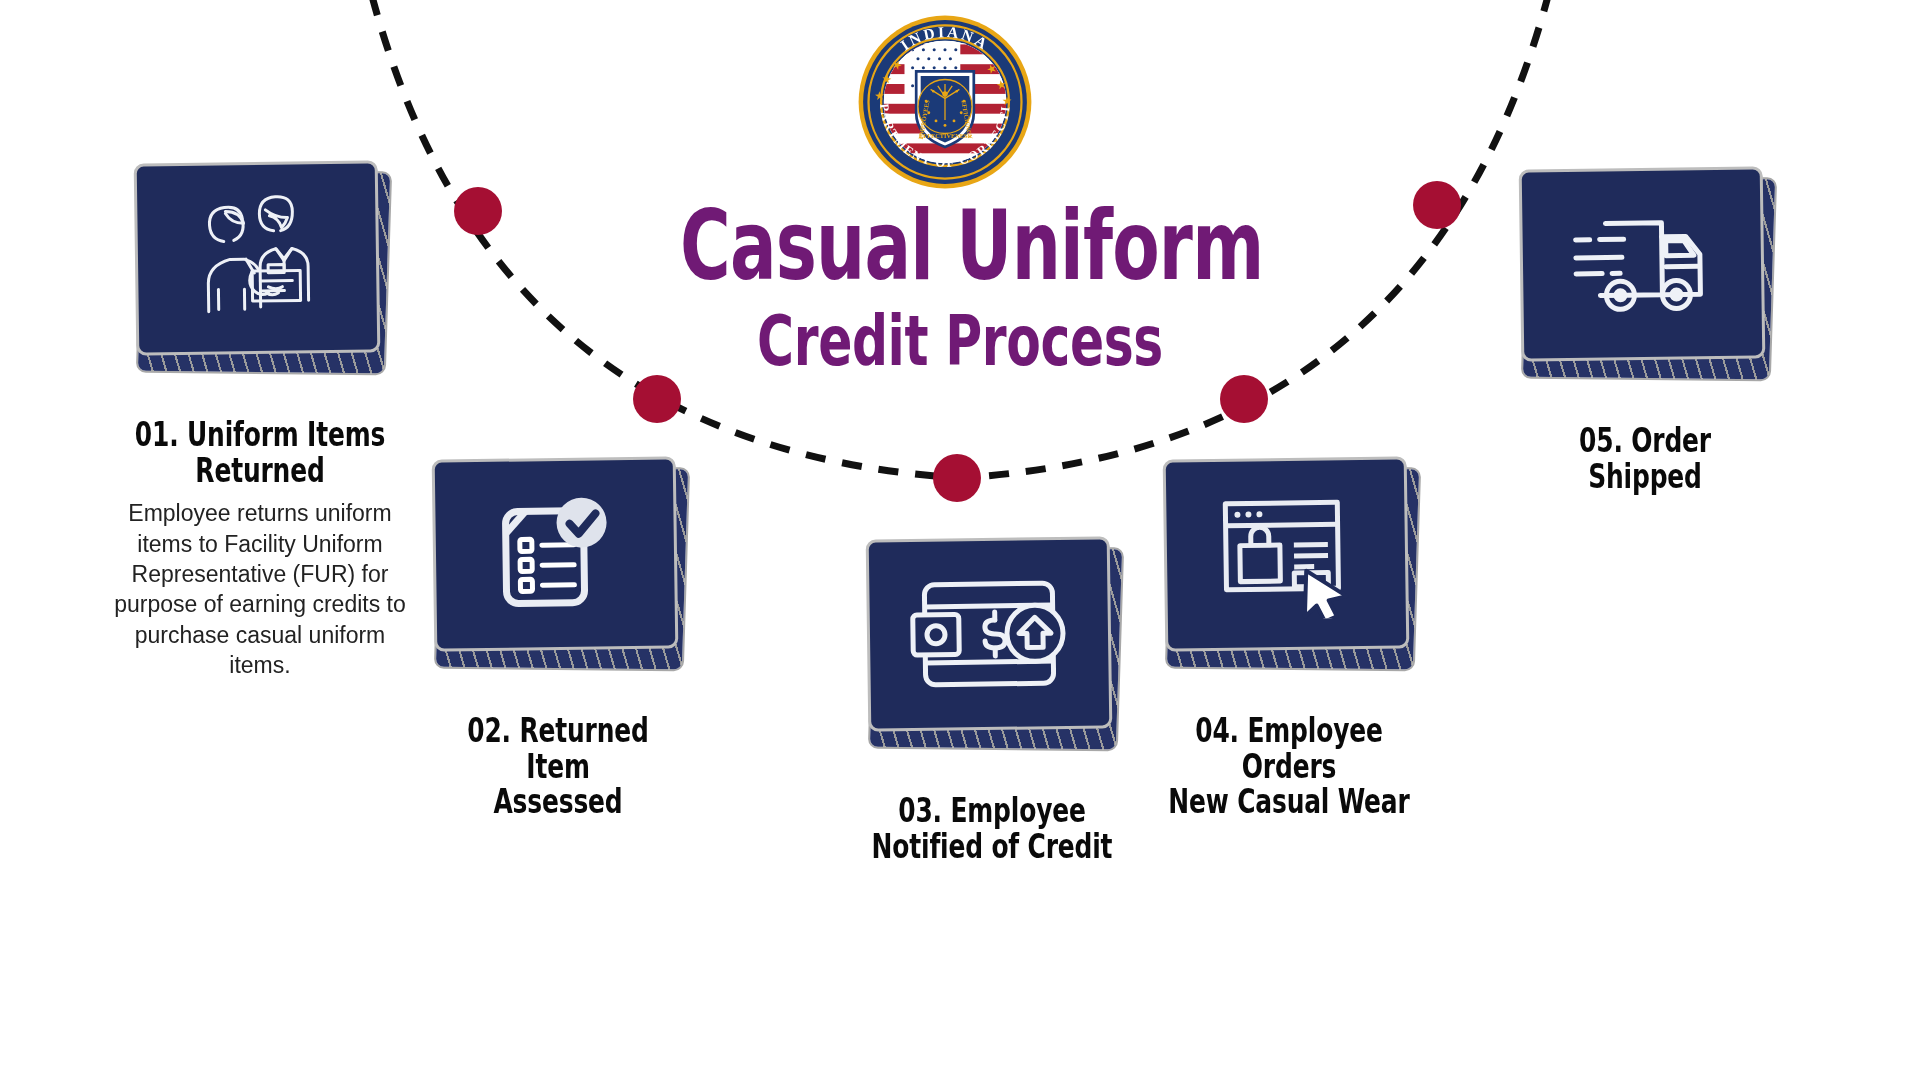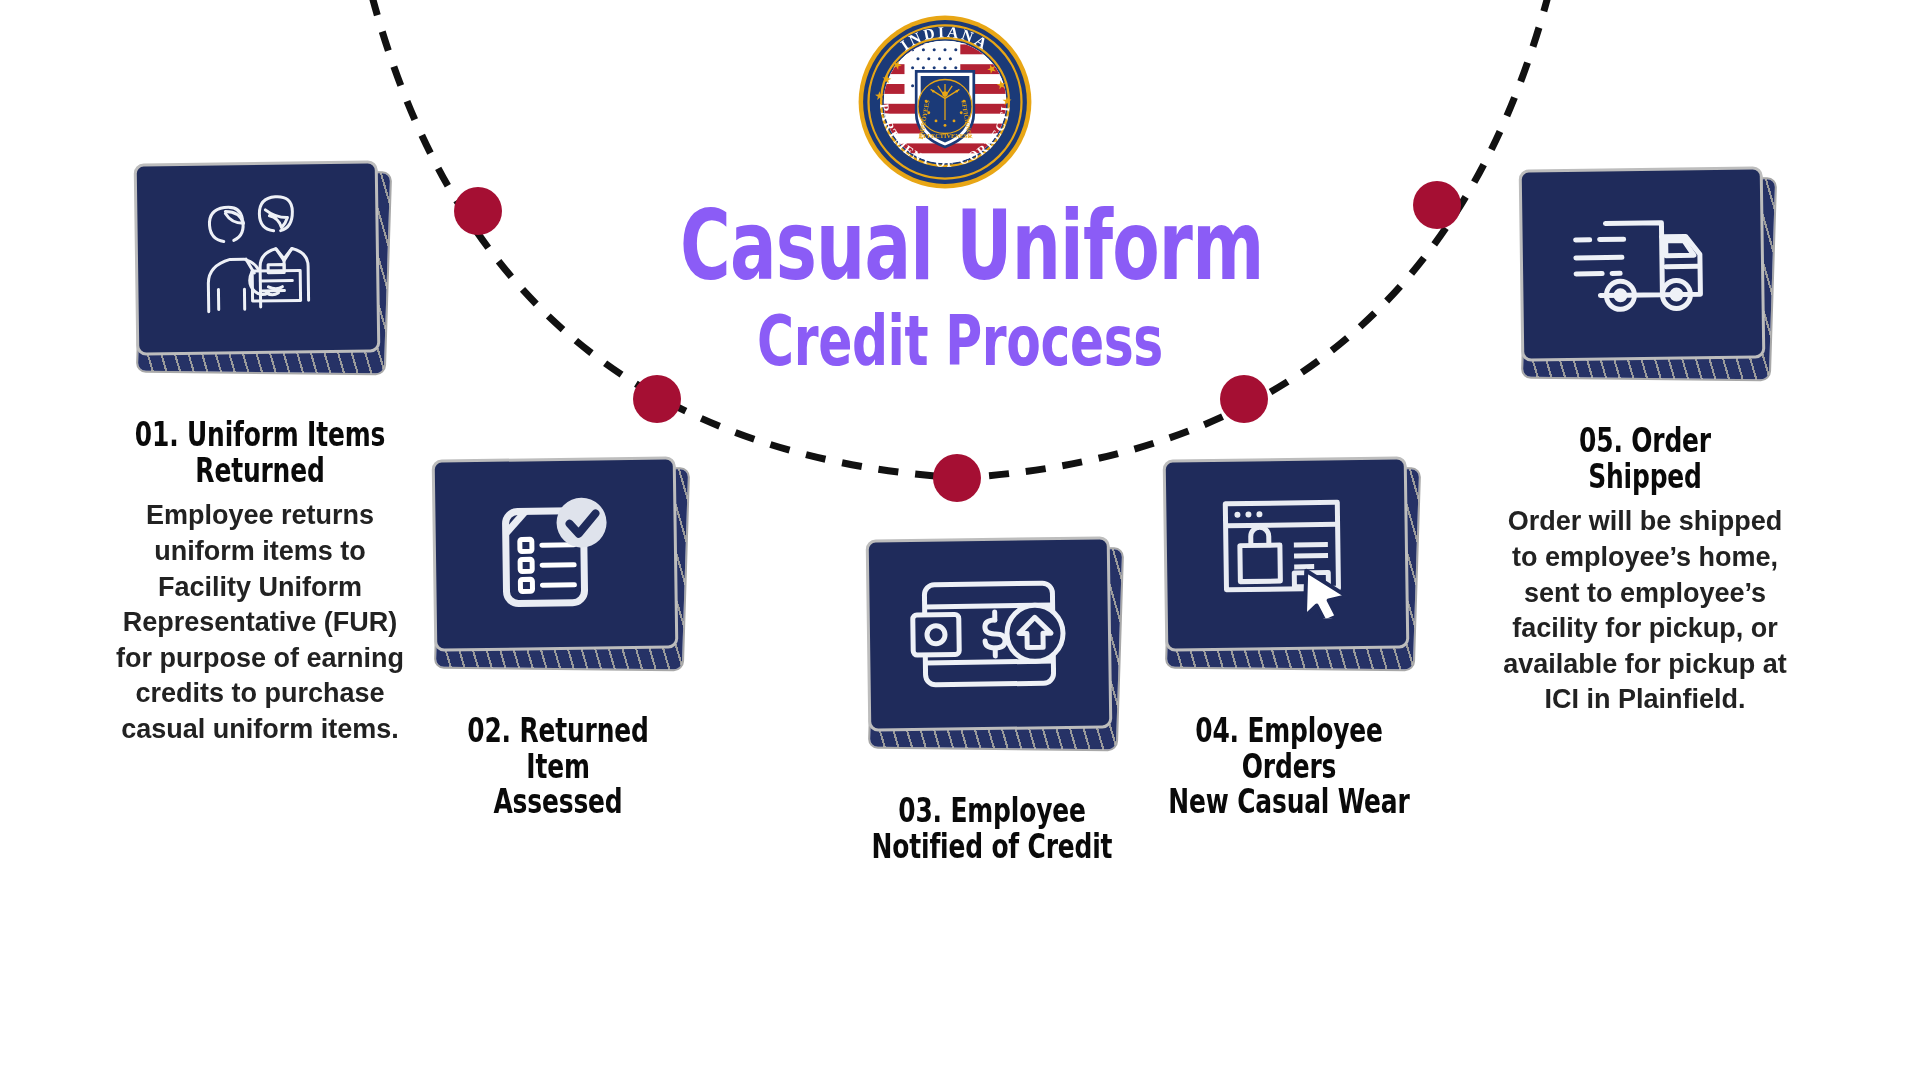--- a/index.html
+++ b/index.html
@@ -34,21 +34,21 @@
     height: 180px;
   }
 
   
   #title-block {
     position: absolute;
     left: 610px;
     top: 200px;
     width: 700px;
     text-align: center;
-    color: #8b5cf6;
+    color: #701a75;
   }
   .title-main {
     font-family: "DejaVu Sans Condensed", "Liberation Sans Narrow", "Liberation Sans", sans-serif;
     font-weight: 700;
     font-size: 96px;
     line-height: 0.96;
     letter-spacing: -1px;
     transform: scaleX(0.80);
     transform-origin: center top;
     white-space: nowrap;
@@ -109,22 +109,22 @@
     font-weight: 700;
     font-size: 33px;
     line-height: 1.08;
     color: #0a0a0a;
     text-align: center;
     transform: scaleX(0.84);
     letter-spacing: -0.2px;
   }
   .step-body {
     font-family: "Liberation Sans", sans-serif;
-    font-weight: 700;
-    font-size: 27px;
+    font-weight: 400;
+    font-size: 23px;
     line-height: 1.32;
     color: #222222;
     text-align: center;
     margin-top: 10px;
   }
   .step-text { width: 300px; }
 
   
   #step-1 { left: 135px;  top: 162px; }
   #step-1 .step-text { position: absolute; left: -25px; top: 255px; }
@@ -409,17 +409,16 @@
           <circle cx="114" cy="86" r="14"></circle>
           <circle cx="114" cy="86" r="4.5" fill="#eef1f7"></circle>
           <line x1="38" y1="86" x2="44" y2="86"></line>
         </svg>
       </div>
     </div>
     <div class="step-text">
       <div class="step-heading">
         <span>05. Order Shipped</span>
       </div>
-      <div class="step-body">Order will be shipped to employee’s home, sent to employee’s facility for pickup, or available for pickup at ICI in Plainfield.</div>
     </div>
   </div>
 
 </div>
 
 </body></html>

